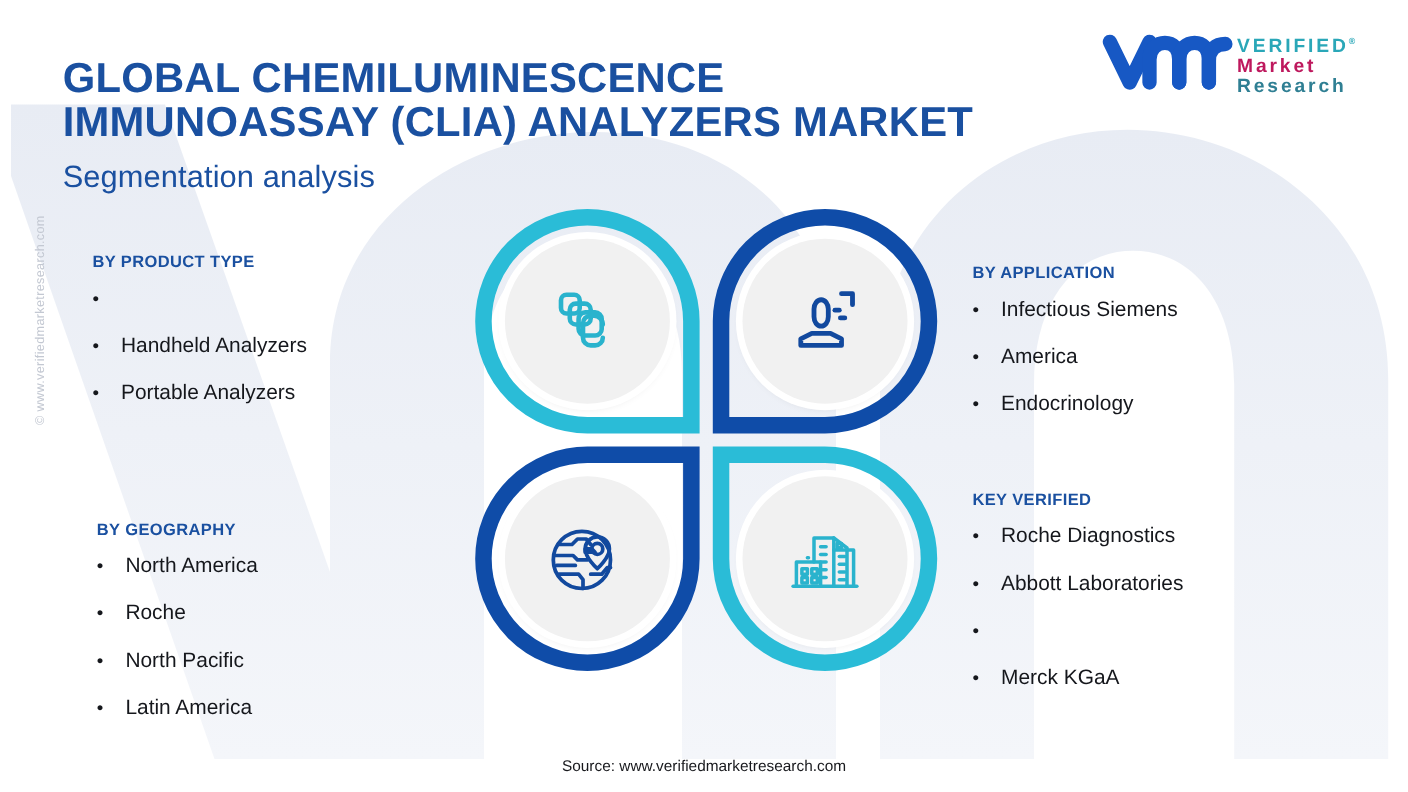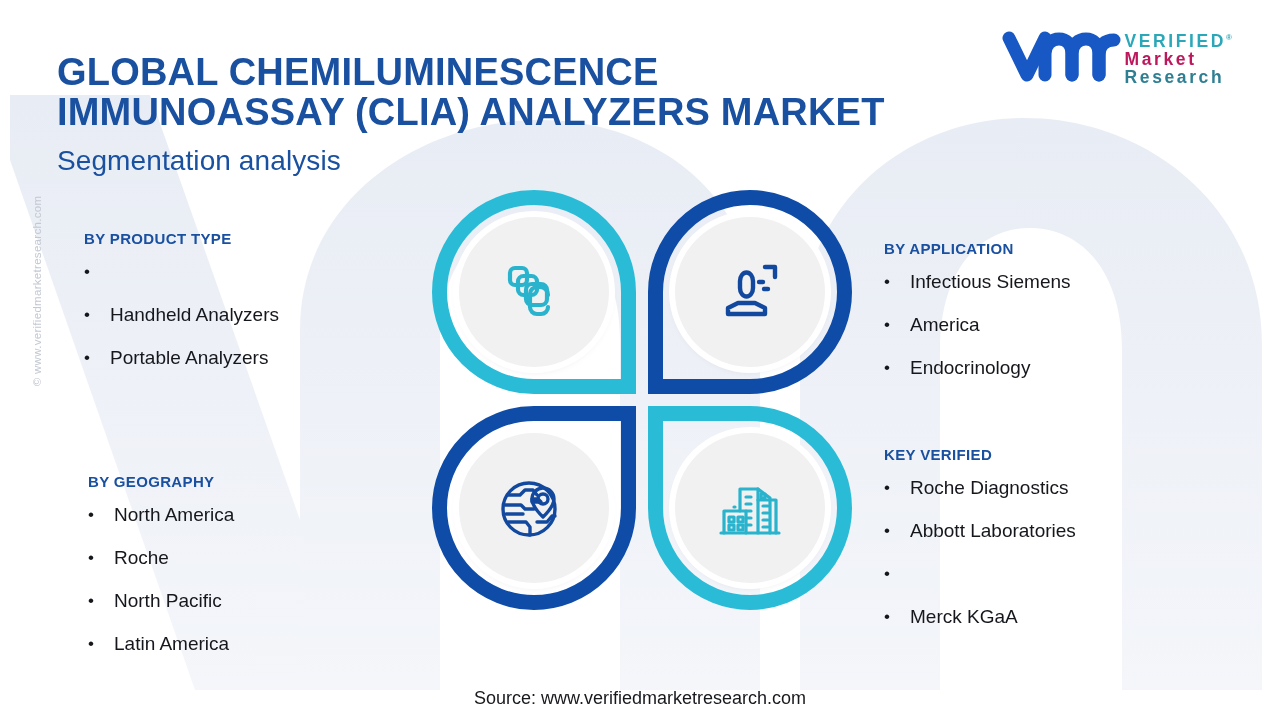--- a/index.html
+++ b/index.html
@@ -94,21 +94,21 @@
     width:150px; height:150px; border-radius:50%;
     background:#f1f1f1;
     box-shadow:0 0 0 6px #ffffff, 0 3px 9px rgba(0,0,0,.13);
     display:flex; align-items:center; justify-content:center;
   }
   .disc svg{ display:block; }
 
   
   .footer{
     position:absolute; left:0; right:0; top:688px; text-align:center;
-    font-size:18px; color:#18191d; z-index:5;
+    font-size:14px; color:#18191d; z-index:5;
   }
 </style>
 </head>
 <body>
 
 <div class="bg-wm">
   <svg width="1280" height="720" viewBox="0 0 1280 720" aria-hidden="true">
     <defs>
       <linearGradient id="wmg" x1="0" y1="0" x2="0" y2="1">
         <stop offset="0%" stop-color="#e8ecf4"></stop>

